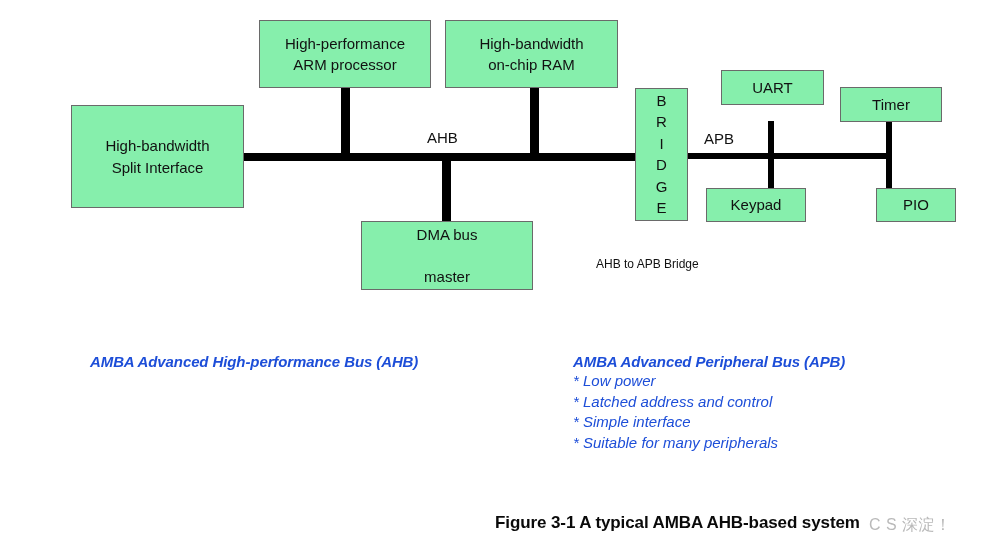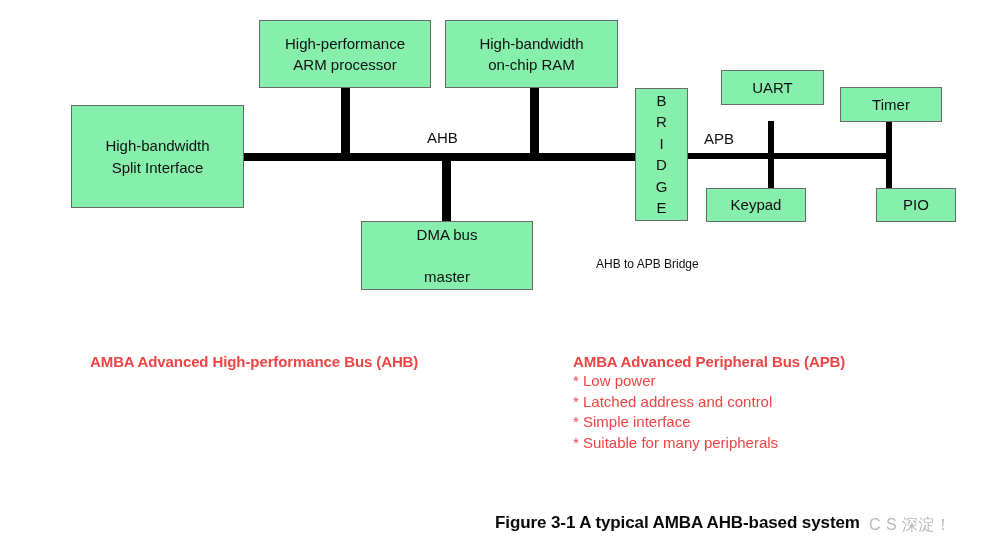--- a/index.html
+++ b/index.html
@@ -64,21 +64,22 @@
     padding: 4px 0;
     justify-content: space-between;
     font-size: 15px;
   }
   .bridge .line { line-height: 1.05; }
 
   
   .col {
     position: absolute;
     font-size: 15px;
-    color: #ef4444;
+    color: #1d4ed8;
+    font-style: italic;
   }
   .col h3 {
     margin: 0 0 1px 0;
     font-size: 15px;
     font-weight: bold;
     white-space: nowrap;
     letter-spacing: -0.1px;
   }
   .col ul {
     list-style: none;

